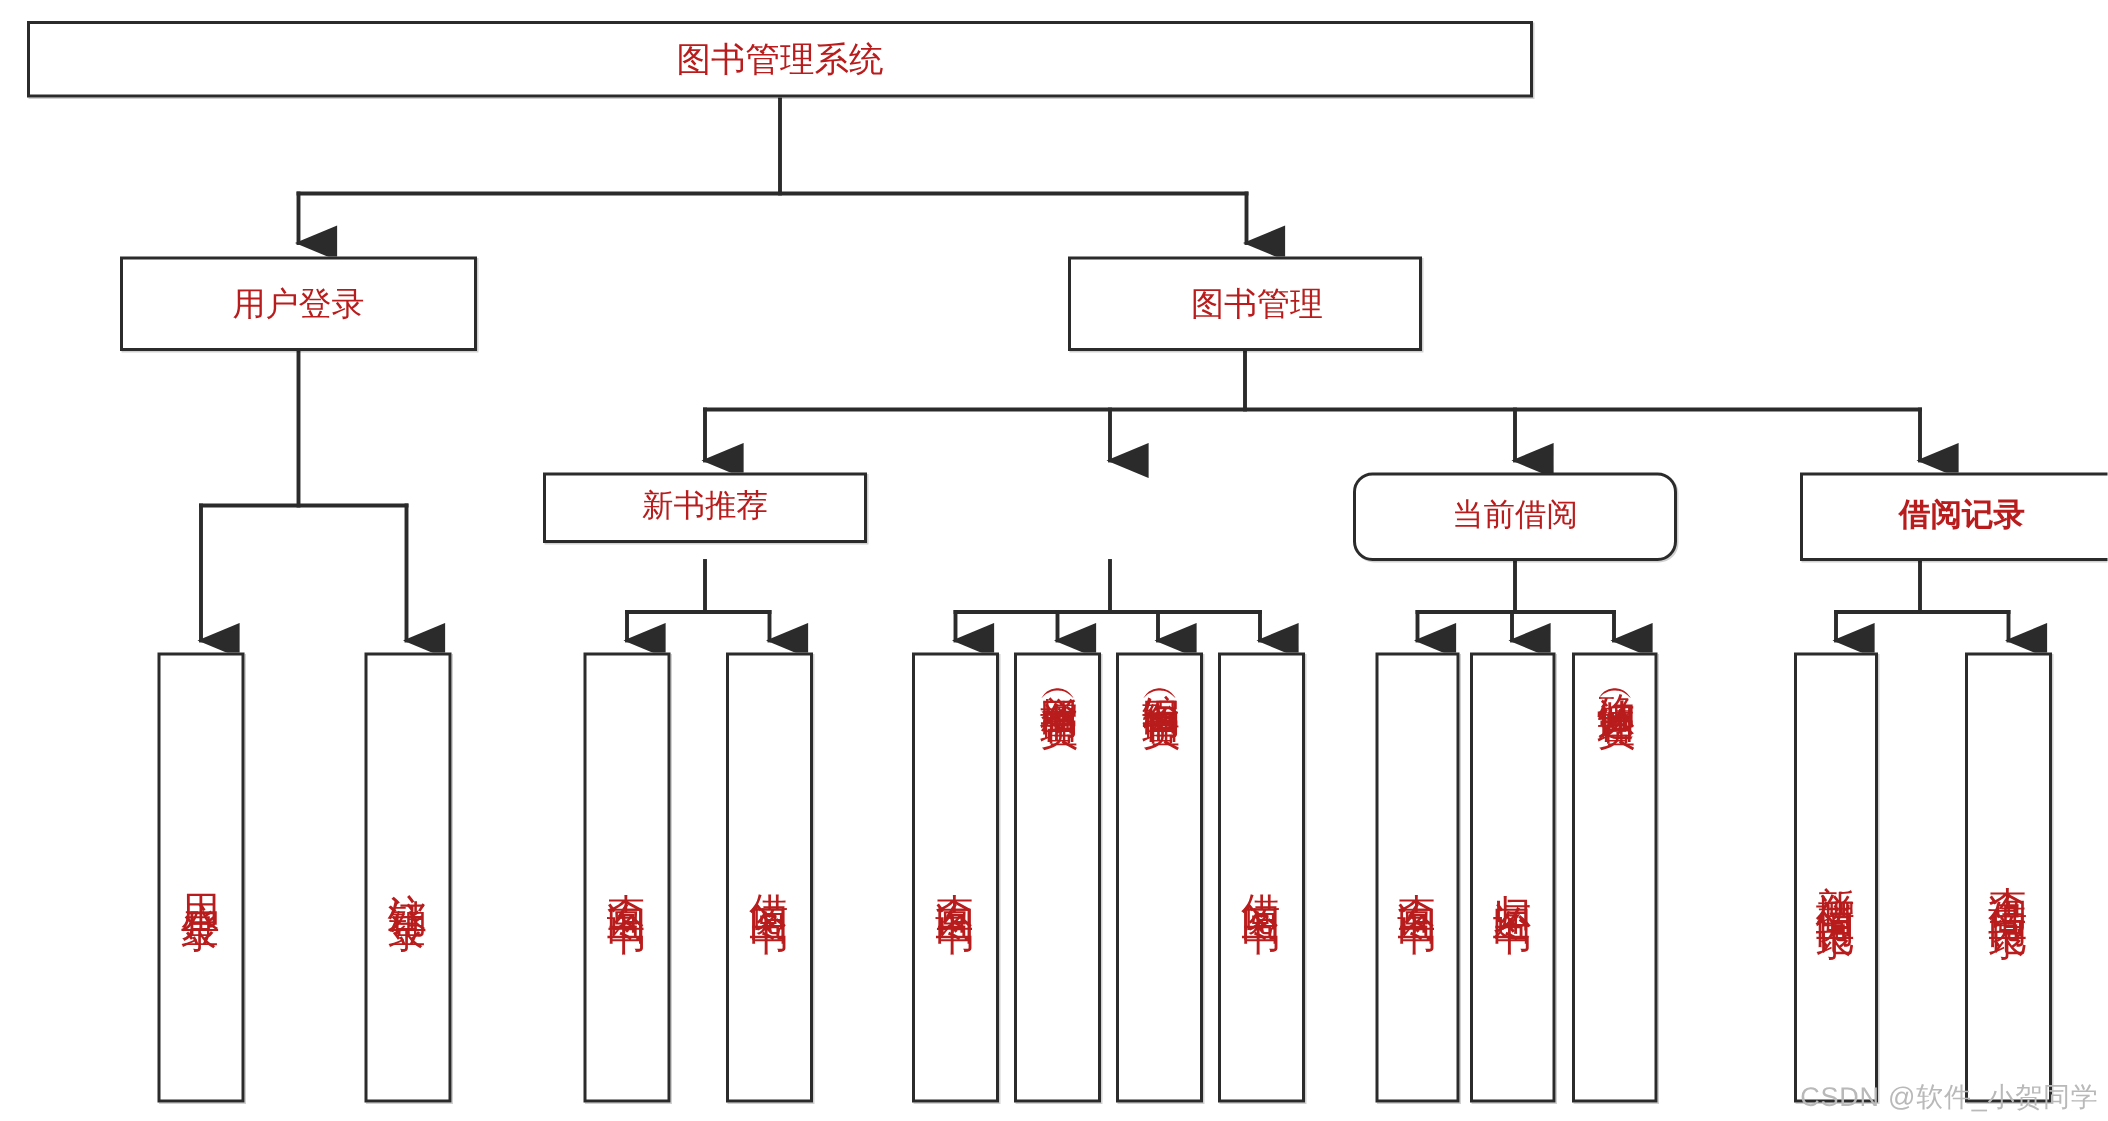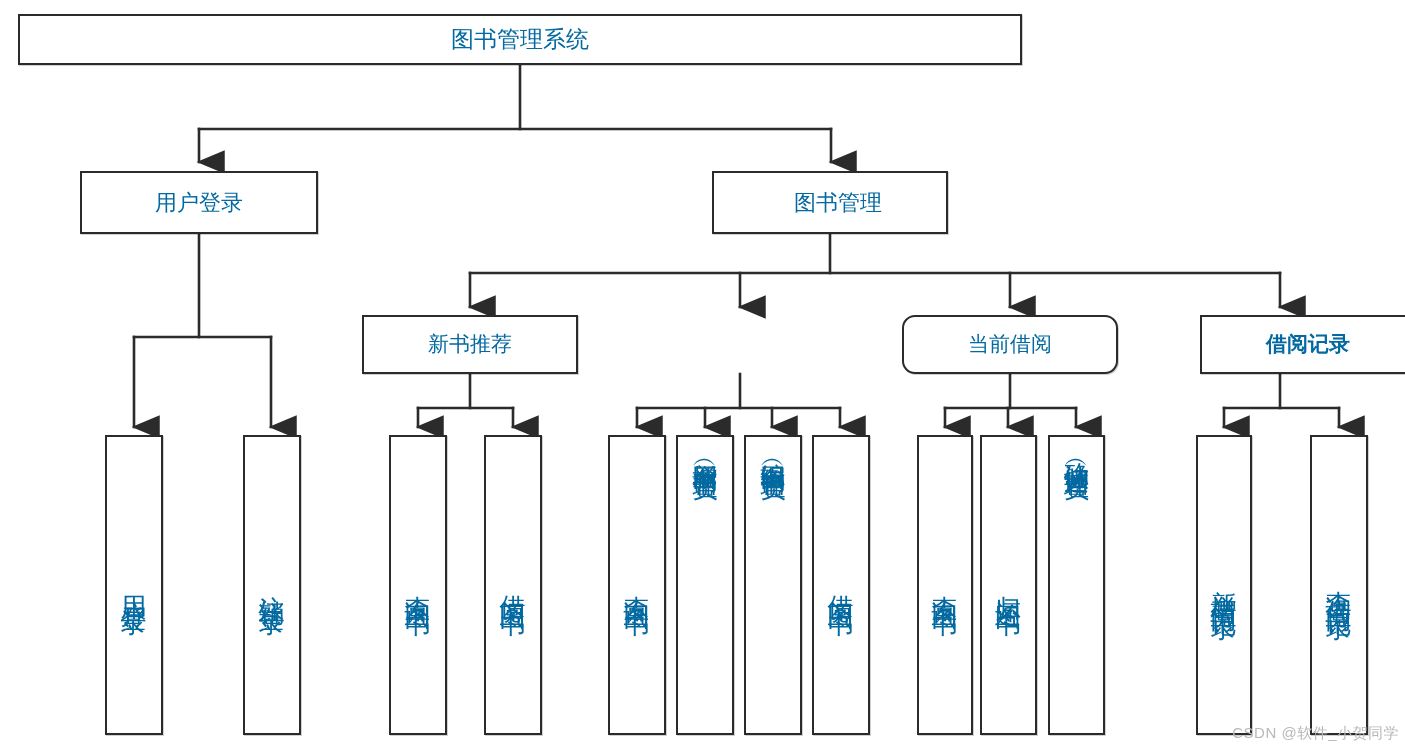--- a/index.html
+++ b/index.html
@@ -14,21 +14,21 @@
   #edges{position:absolute;left:0;top:0;width:1405px;height:747px;}
 
   .node{
     position:absolute;
     box-sizing:border-box;
     background:#ffffff;
     border:2px solid #2b2b2b;
     display:flex;
     align-items:center;
     justify-content:center;
-    color:#0369a1;
+    color:#b91c1c;
     box-shadow:1px 1px 0 rgba(0,0,0,0.18);
   }
   .node .lbl{
     display:block;
     text-align:center;
     line-height:1.15;
     white-space:nowrap;
   }
   .node.root .lbl{font-size:23px;}
   .node.lvl2 .lbl{font-size:22px;}
@@ -51,21 +51,21 @@
     max-height:288px;
   }
   .node.leaf.tall .lbl{font-size:25px;letter-spacing:2px;}
 
   
   .node.leaf.mid{align-items:center;padding-top:0;}
 
   #watermark{
     position:absolute;
     right:6px;bottom:4px;
-    font-size:15px;
+    font-size:18px;
     color:#b9b9b9;
     letter-spacing:0.5px;
     white-space:nowrap;
     pointer-events:none;
   }
 </style>
 </head>
 <body>
 
 <div id="stage">
@@ -127,21 +127,21 @@
   </div>
 
   <div class="node lvl2" style="left:80px;top:171px;width:238px;height:63px;">
     <span class="lbl">用户登录</span>
   </div>
 
   <div class="node lvl2" style="left:712px;top:171px;width:236px;height:63px;padding-left:16px;">
     <span class="lbl">图书管理</span>
   </div>
 
-  <div class="node lvl3" style="left:362px;top:315px;width:216px;height:59px;">
+  <div class="node lvl3" style="left:362px;top:315px;width:216px;height:47px;">
     <span class="lbl">新书推荐</span>
   </div>
 
 
   <div class="node lvl3" style="left:902px;top:315px;width:216px;height:59px;border-radius:13px;">
     <span class="lbl">当前借阅</span>
   </div>
 
   <div class="node lvl3" style="left:1200px;top:315px;width:216px;height:59px;font-weight:bold;">
     <span class="lbl">借阅记录</span>

